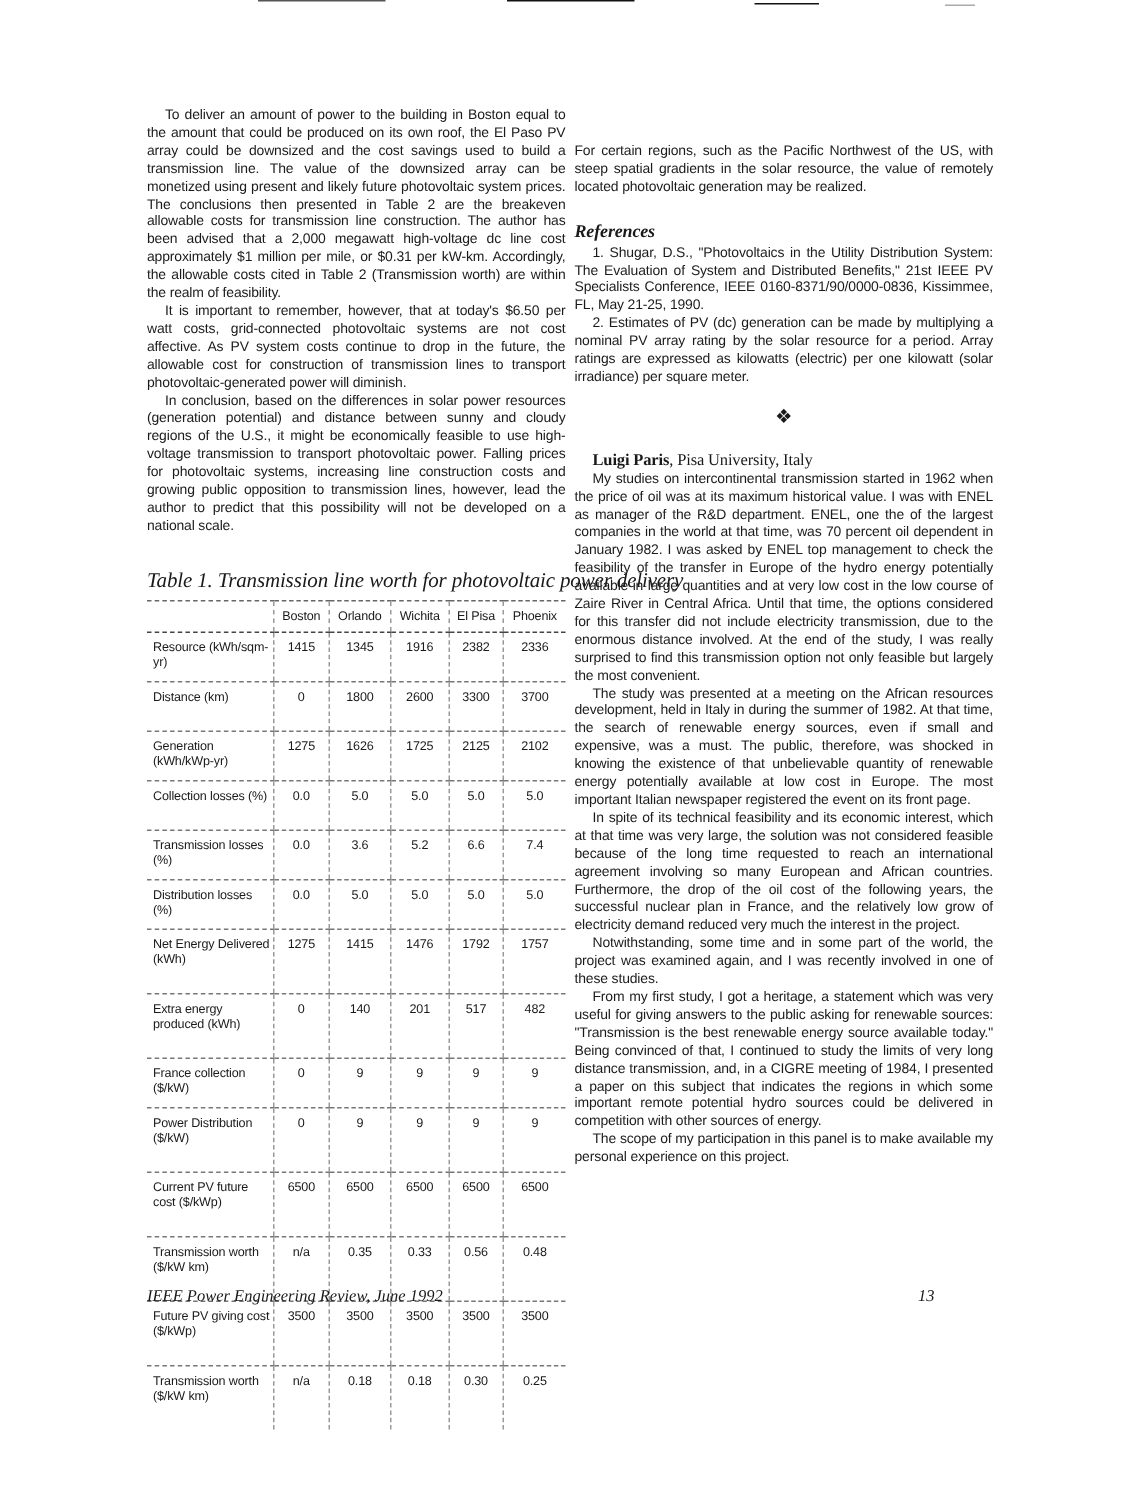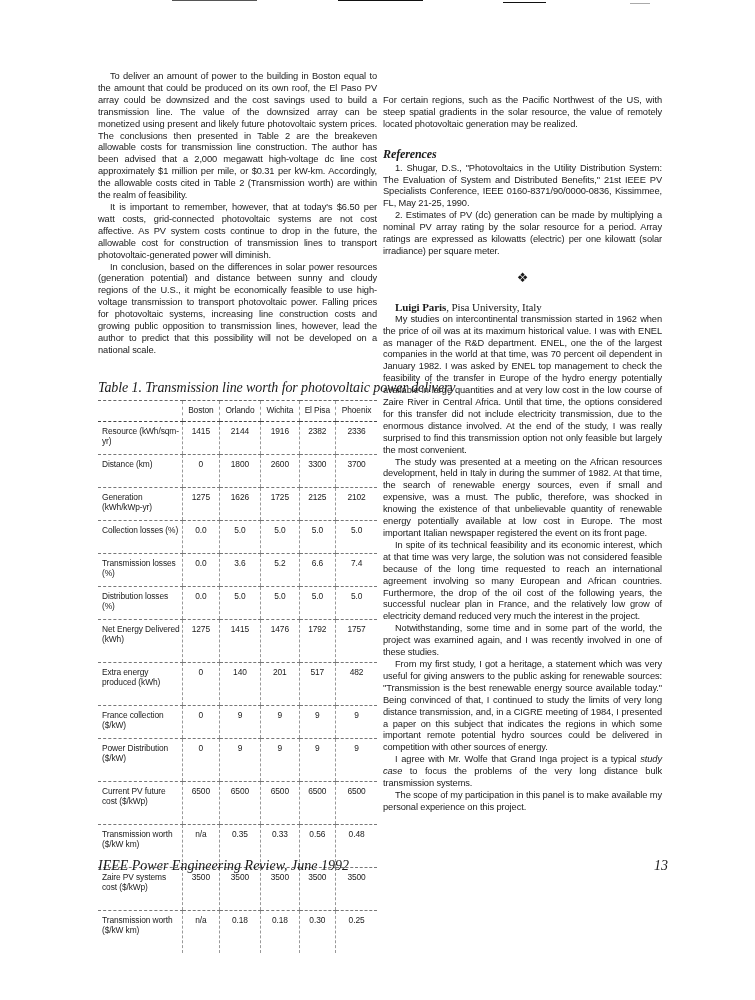--- a/index.html
+++ b/index.html
@@ -18,23 +18,23 @@
   table.data td.rowlabel { text-align: left; width: 78px; padding-left: 4px; }
   table.data td.tall { height: 34px; }
   table.data td + td, table.data th + th { border-left: 1px dashed #999; }
   table.data tr:last-child td { border-bottom: none; }
   h3.refs { font-family: "Liberation Serif", serif; font-style: italic; font-weight: bold; font-size: 12px; margin: 18px 0 2px; }
   .ornament { text-align: center; font-size: 13px; margin: 14px 0 18px; }
   h2.article-title { font-family: "Liberation Serif", serif; font-weight: bold; font-size: 15px; margin: 0 0 10px; letter-spacing: -0.2px; }
   .byline { font-family: "Liberation Serif", serif; font-size: 11px; margin: 0 0 9px; text-indent: 0; }
   .byline b { font-weight: bold; }
   em.it { font-style: italic; }
-  .footer { position: absolute; top: 858px; font-family: "Liberation Serif", serif; font-style: italic; font-size: 14px; }
+  .footer { position: absolute; top: 858px; font-family: "Liberation Serif", serif; font-style: italic; font-size: 11px; }
   #footer-left { left: 98px; }
-  #footer-right { left: 654px; font-family: Liberation Serif, serif; }
+  #footer-right { left: 612px; font-family: Liberation Serif, serif; }
 </style>
 </head>
 <body>
 
 <div class="topline" style="left:172px;width:85px;"></div>
 <div class="topline" style="left:338px;width:85px;background:#111;"></div>
 <div class="topline" style="left:503px;width:43px;background:#111;top:2px;"></div>
 <div class="topline" style="left:630px;width:20px;background:#aaa;top:3px;"></div>
 
 <div class="col" id="col-left">
@@ -51,21 +51,21 @@
         <th>Orlando</th>
         <th>Wichita</th>
         <th>El Pisa</th>
         <th>Phoenix</th>
       </tr>
     </thead>
     <tbody id="table-body">
         <tr>
           <td class="rowlabel">Resource (kWh/sqm-yr)</td>
           <td>1415</td>
-          <td>2144</td>
+          <td>1345</td>
           <td>1916</td>
           <td>2382</td>
           <td>2336</td>
         </tr>
         <tr>
           <td class="rowlabel">Distance (km)</td>
           <td>0</td>
           <td>1800</td>
           <td>2600</td>
           <td>3300</td>
@@ -145,21 +145,21 @@
         </tr>
         <tr>
           <td class="rowlabel tall">Transmission worth ($/kW km)</td>
           <td>n/a</td>
           <td>0.35</td>
           <td>0.33</td>
           <td>0.56</td>
           <td>0.48</td>
         </tr>
         <tr>
-          <td class="rowlabel tall">Zaire PV systems cost ($/kWp)</td>
+          <td class="rowlabel tall">Future PV giving cost ($/kWp)</td>
           <td>3500</td>
           <td>3500</td>
           <td>3500</td>
           <td>3500</td>
           <td>3500</td>
         </tr>
         <tr>
           <td class="rowlabel tall">Transmission worth ($/kW km)</td>
           <td>n/a</td>
           <td>0.18</td>
@@ -176,18 +176,17 @@
   <h3 class="refs">References</h3>
   <p>1. Shugar, D.S., "Photovoltaics in the Utility Distribution System: The Evaluation of System and Distributed Benefits," 21st IEEE PV Specialists Conference, IEEE 0160-8371/90/0000-0836, Kissimmee, FL, May 21-25, 1990.</p>
   <p>2. Estimates of PV (dc) generation can be made by multiplying a nominal PV array rating by the solar resource for a period. Array ratings are expressed as kilowatts (electric) per one kilowatt (solar irradiance) per square meter.</p>
   <div class="ornament">❖</div>
   <p class="byline"><b>Luigi Paris</b><span>, Pisa University, Italy</span></p>
   <p>My studies on intercontinental transmission started in 1962 when the price of oil was at its maximum historical value. I was with ENEL as manager of the R&amp;D department. ENEL, one the of the largest companies in the world at that time, was 70 percent oil dependent in January 1982. I was asked by ENEL top management to check the feasibility of the transfer in Europe of the hydro energy potentially available in large quantities and at very low cost in the low course of Zaire River in Central Africa. Until that time, the options considered for this transfer did not include electricity transmission, due to the enormous distance involved. At the end of the study, I was really surprised to find this transmission option not only feasible but largely the most convenient.</p>
   <p>The study was presented at a meeting on the African resources development, held in Italy in during the summer of 1982. At that time, the search of renewable energy sources, even if small and expensive, was a must. The public, therefore, was shocked in knowing the existence of that unbelievable quantity of renewable energy potentially available at low cost in Europe. The most important Italian newspaper registered the event on its front page.</p>
   <p>In spite of its technical feasibility and its economic interest, which at that time was very large, the solution was not considered feasible because of the long time requested to reach an international agreement involving so many European and African countries. Furthermore, the drop of the oil cost of the following years, the successful nuclear plan in France, and the relatively low grow of electricity demand reduced very much the interest in the project.</p>
   <p>Notwithstanding, some time and in some part of the world, the project was examined again, and I was recently involved in one of these studies.</p>
   <p>From my first study, I got a heritage, a statement which was very useful for giving answers to the public asking for renewable sources: "Transmission is the best renewable energy source available today." Being convinced of that, I continued to study the limits of very long distance transmission, and, in a CIGRE meeting of 1984, I presented a paper on this subject that indicates the regions in which some important remote potential hydro sources could be delivered in competition with other sources of energy.</p>
-  <p><span>I agree with Mr. Wolfe that Grand Inga project is a typical </span><em class="it">study case</em><span> to focus the problems of the very long distance bulk transmission systems.</span></p>
   <p>The scope of my participation in this panel is to make available my personal experience on this project.</p>
 </div>
 
 <div class="footer" id="footer-left">IEEE Power Engineering Review, June 1992</div>
 <div class="footer" id="footer-right">13</div>
 
 </body></html>

